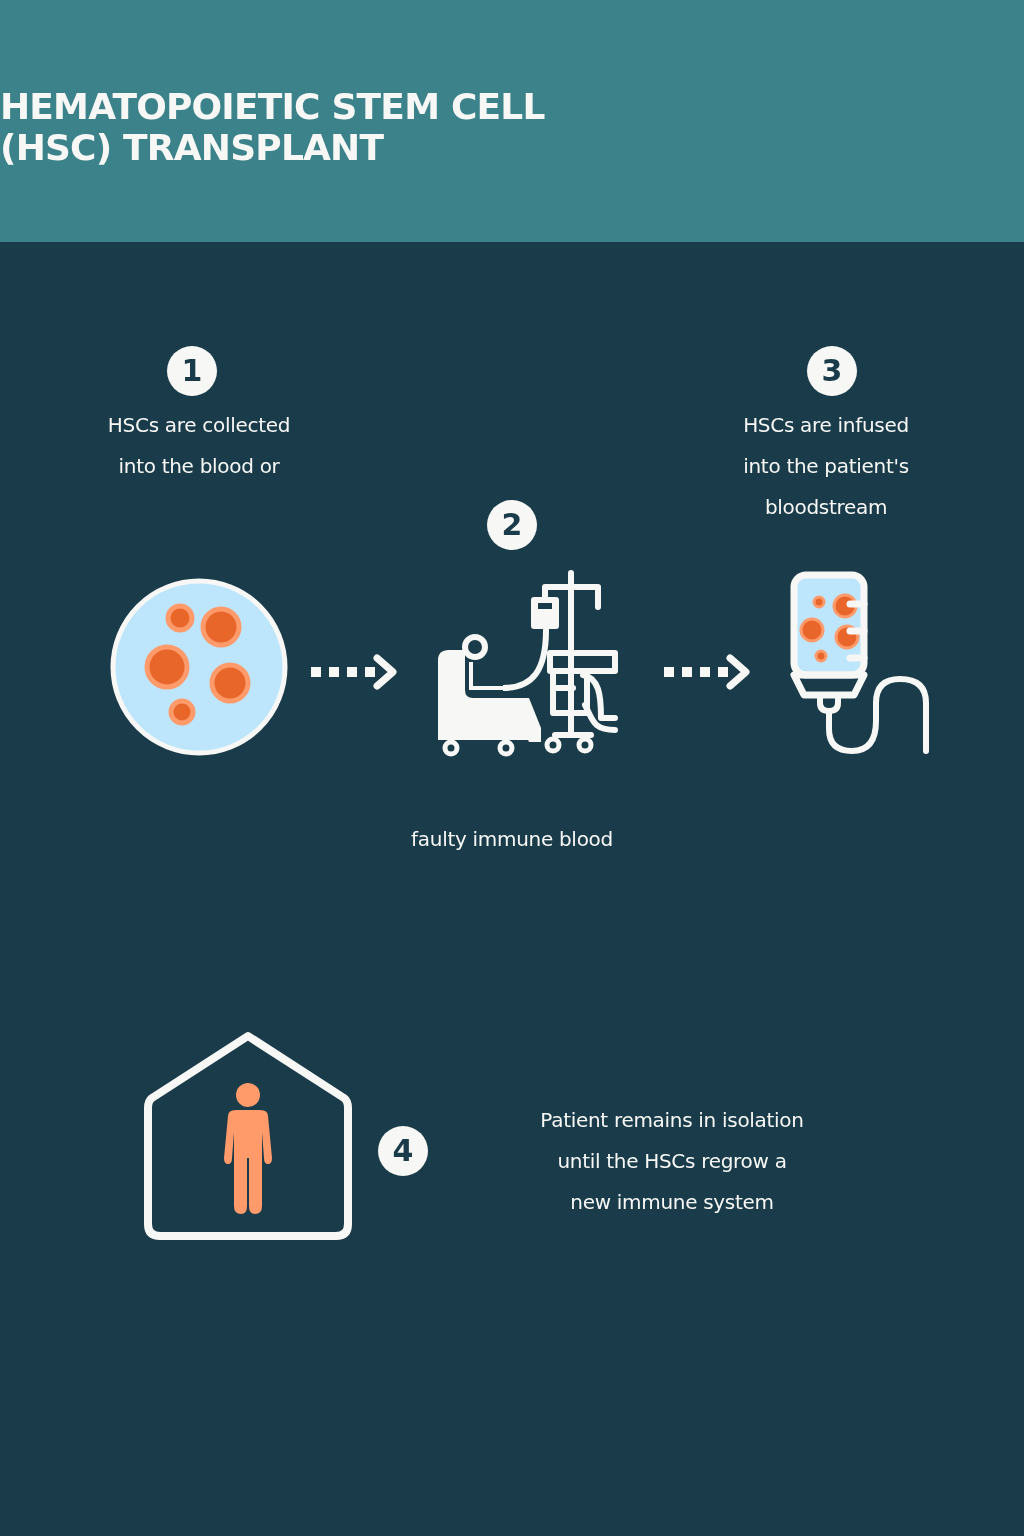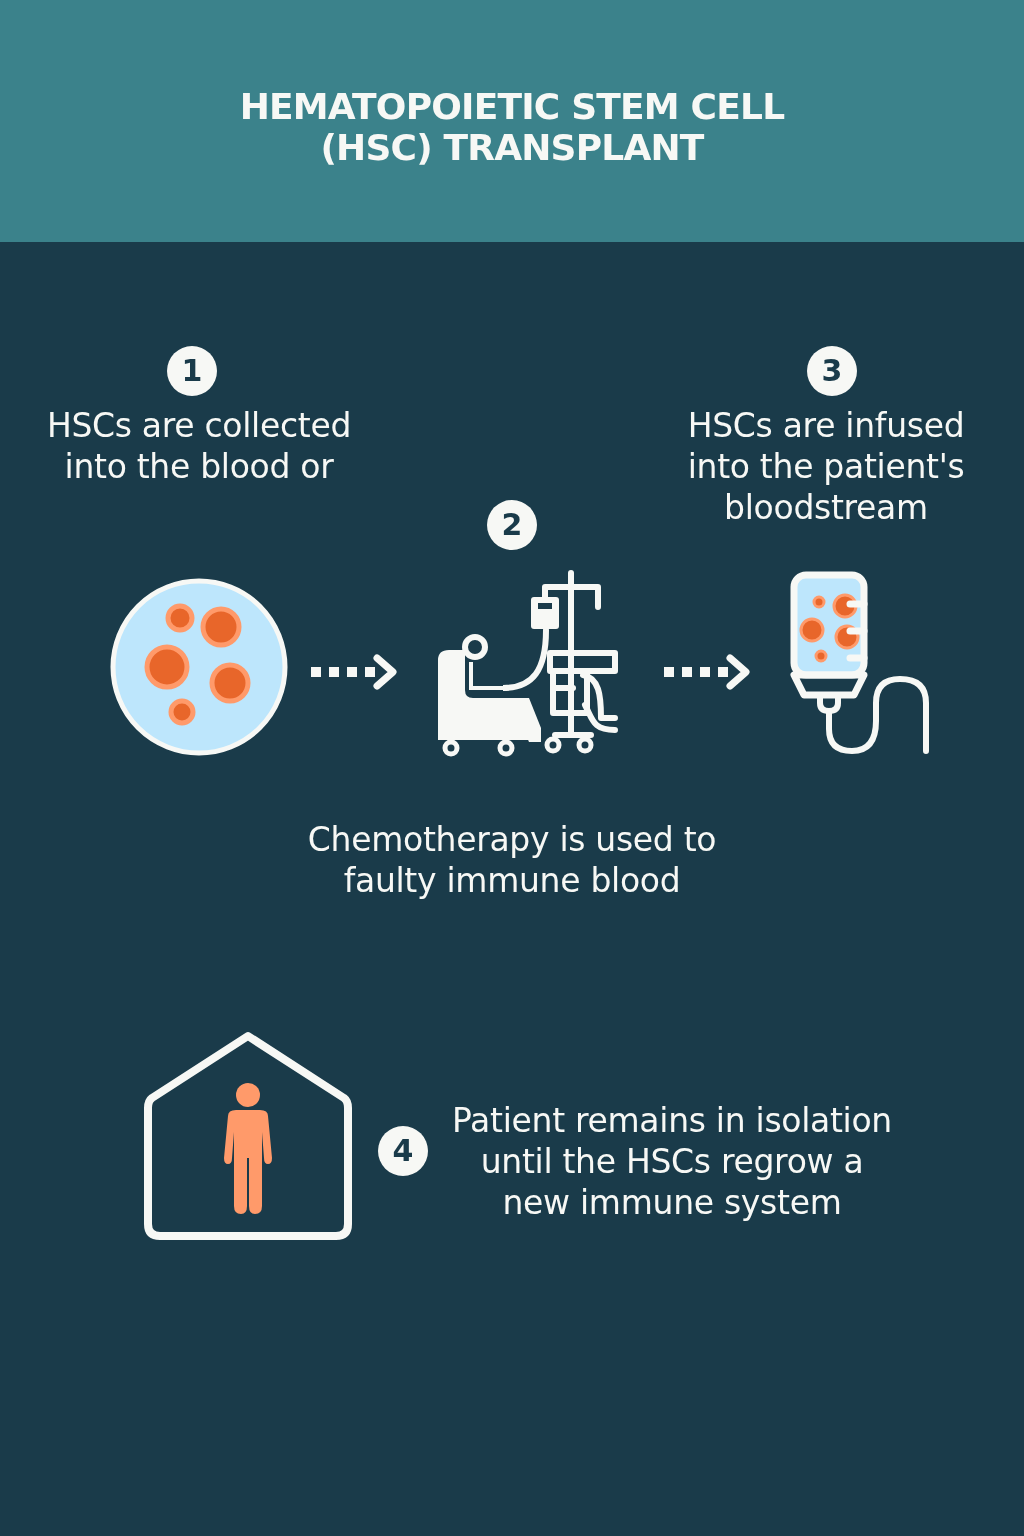--- a/index.html
+++ b/index.html
@@ -9,39 +9,38 @@
     font-family: "DejaVu Sans", "Liberation Sans", sans-serif;
     color: #f7f8f5;
     position: relative;
   }
   .header {
     position: absolute; left: 0; top: 0; width: 1024px; height: 242px;
     background: #3b828b;
   }
   .title {
     position: absolute; left: 0; top: 86px; width: 1024px;
-    text-align: center;
     font-family: "DejaVu Sans", sans-serif;
     font-weight: bold;
     font-size: 36px;
     line-height: 41px;
     letter-spacing: -0.8px;
     color: #f7f8f5;
   }
   .title span { display: block; }
   .badge {
     position: absolute; width: 50px; height: 50px; border-radius: 50%;
     background: #f7f8f5; color: #1a3b4a;
     font-family: "DejaVu Sans", sans-serif; font-weight: bold;
     font-size: 30px; line-height: 50px; text-align: center;
   }
   .caption {
     position: absolute; text-align: center;
     font-family: "DejaVu Sans", sans-serif;
-    font-size: 33px; line-height: 41px; letter-spacing: -0.3px;
+    font-size: 20px; line-height: 41px; letter-spacing: -0.3px;
     color: #f7f8f5;
   }
   .caption span { display: block; white-space: nowrap; }
   svg { position: absolute; overflow: visible; }
 </style>
 </head>
 <body>
 
 <div class="header"></div>
 <div class="title">
@@ -100,21 +99,20 @@
 
   <circle cx="42" cy="77" r="10" fill="none" stroke="#f7f8f5" stroke-width="6"></circle>
 
   <path d="M38 92 L38 118 L70 118" fill="none" stroke="#1a3b4a" stroke-width="10"></path>
   <path d="M38 92 L38 118 L70 118" fill="none" stroke="#f7f8f5" stroke-width="4"></path>
 
   <circle cx="18" cy="178" r="6" fill="none" stroke="#f7f8f5" stroke-width="5"></circle>
   <circle cx="73" cy="178" r="6" fill="none" stroke="#f7f8f5" stroke-width="5"></circle>
 </svg>
 <div class="caption" style="left:262px; top:819px; width:500px;">
-  <span>Chemotherapy is used to</span>
   <span>faulty immune blood</span>
 </div>
 
 <svg style="left:664px; top:655px;" width="90" height="34" viewBox="0 0 90 34">
   <rect x="0" y="12" width="10" height="10" fill="#f7f8f5"></rect>
   <rect x="18" y="12" width="10" height="10" fill="#f7f8f5"></rect>
   <rect x="36" y="12" width="10" height="10" fill="#f7f8f5"></rect>
   <rect x="54" y="12" width="10" height="10" fill="#f7f8f5"></rect>
   <polyline points="66,3 82,17 66,31" fill="none" stroke="#f7f8f5" stroke-width="7" stroke-linecap="round" stroke-linejoin="round"></polyline>
 </svg>

